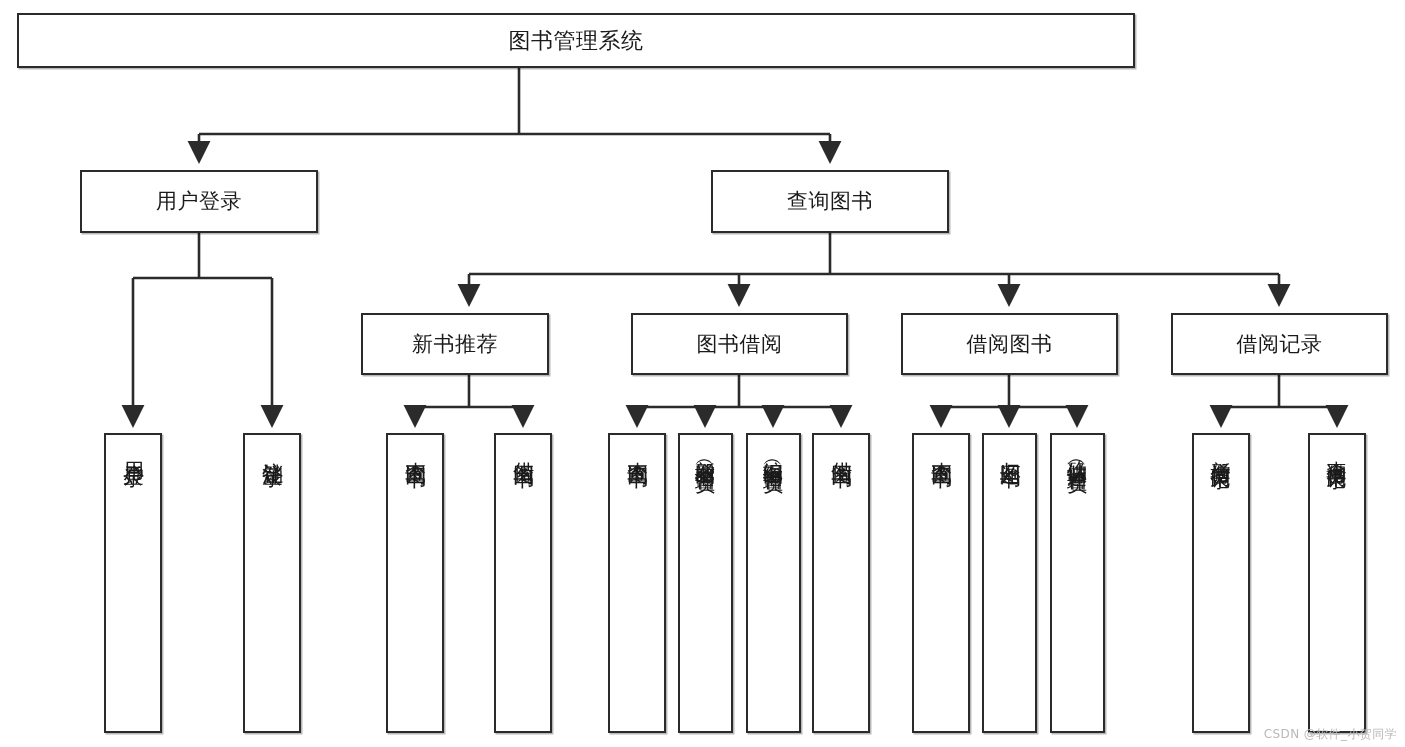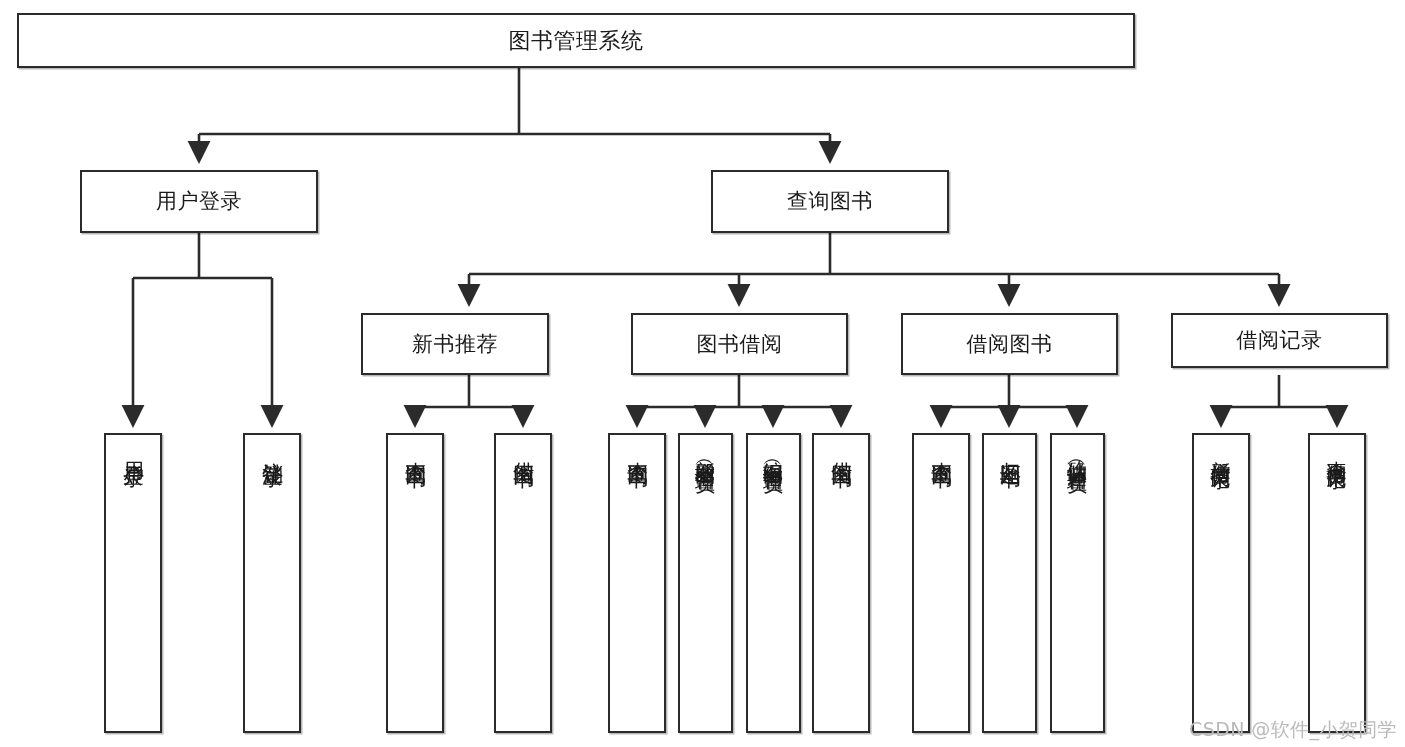--- a/index.html
+++ b/index.html
@@ -53,21 +53,21 @@
     line-height: 1.30;
     letter-spacing: 2px;
     white-space: nowrap;
     text-align: left;
   }
   .node.vertical.tall .label { font-size: 20px; }
   #watermark {
     position: absolute;
     right: 8px;
     bottom: 4px;
-    font-size: 19px;
+    font-size: 12px;
     color: #b9b9b9;
     letter-spacing: 0.4px;
     white-space: nowrap;
     user-select: none;
   }
 </style>
 </head>
 <body>
 
 <div id="page">
@@ -135,21 +135,21 @@
 
   <div class="node" style="left:361px; top:313px; width:188px; height:62px;">
     <span class="label">新书推荐</span>
   </div>
   <div class="node" style="left:631px; top:313px; width:217px; height:62px;">
     <span class="label">图书借阅</span>
   </div>
   <div class="node" style="left:901px; top:313px; width:217px; height:62px;">
     <span class="label">借阅图书</span>
   </div>
-  <div class="node" style="left:1171px; top:313px; width:217px; height:55px;">
+  <div class="node" style="left:1171px; top:313px; width:217px; height:62px;">
     <span class="label">借阅记录</span>
   </div>
 
   <div class="node vertical" style="left:104px; top:433px; width:58px; height:300px;">
     <span class="label">用户登录</span>
   </div>
   <div class="node vertical" style="left:243px; top:433px; width:58px; height:300px;">
     <span class="label">注销登录</span>
   </div>
 

